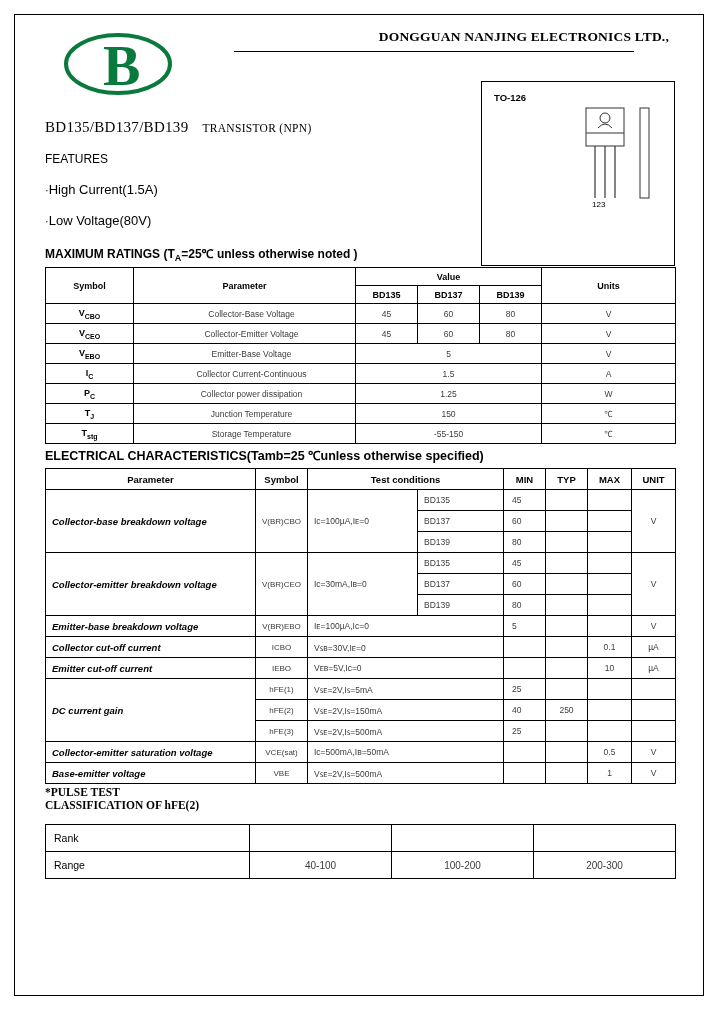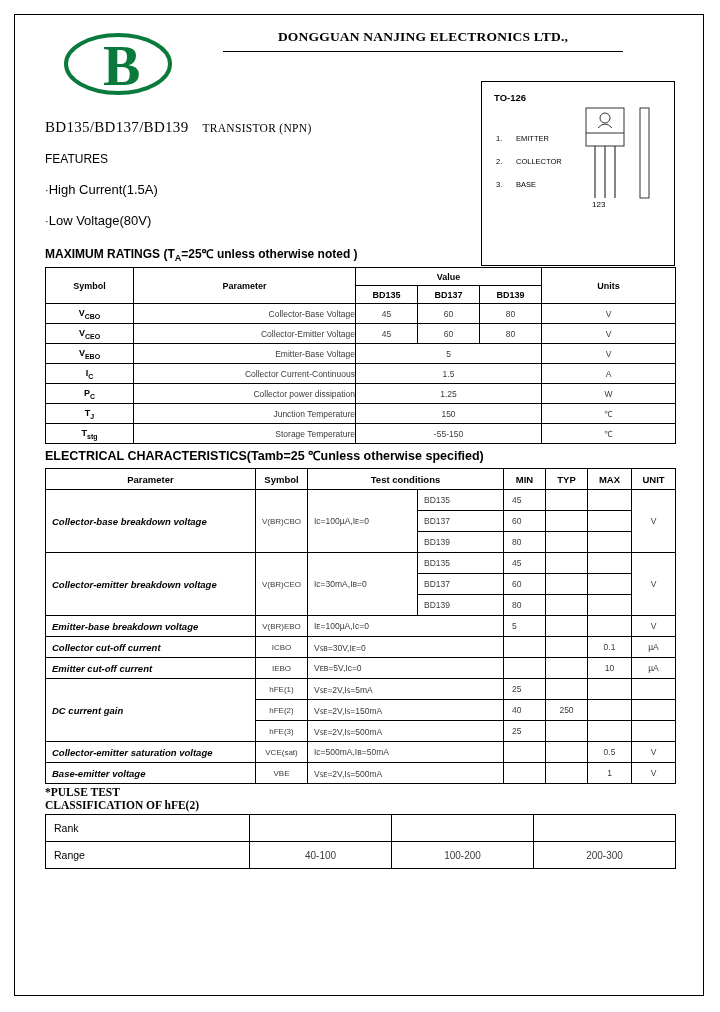--- a/index.html
+++ b/index.html
@@ -38,24 +38,24 @@
   .logo {
     position: absolute;
     left: 18px;
     top: 4px;
     width: 110px;
     height: 62px;
   }
   .logo svg { display: block; }
   .hdr-text {
     position: absolute;
-    left: 143px;
+    left: 154px;
     top: 0px;
     width: 470px;
-    text-align: center;
+    text-align: right;
   }
   .company {
     font-family: "Liberation Serif", serif;
     font-weight: bold;
     font-size: 13.5px;
     letter-spacing: .2px;
   }
   .title {
     font-family: "Liberation Serif", serif;
     font-weight: bold;
@@ -170,21 +170,21 @@
     font-weight: bold;
     color: #000;
     height: 17px;
   }
   .mr td.sym {
     font-weight: bold;
     font-size: 9px;
     color: #000;
   }
   .mr td.param {
-    text-align: right;
+    text-align: center;
     padding-left: 14px;
   }
   sub { font-size: 7px; }
 
   
   .ec td, .ec th {
     height: 20px;
     font-size: 8.5px;
   }
   .ec th {
@@ -218,21 +218,21 @@
     font-family: "Liberation Serif", serif;
     font-size: 11.5px;
     font-weight: bold;
     margin-top: 2px;
   }
   .classif {
     font-family: "Liberation Serif", serif;
     font-size: 11.5px;
     font-weight: bold;
     margin-top: 1px;
-    margin-bottom: 3px;
+    margin-bottom: 13px;
   }
   .rank td {
     height: 26px;
     font-size: 10px;
   }
   .rank td.lbl {
     text-align: left;
     padding-left: 8px;
     font-weight: normal;
     font-size: 10.5px;
@@ -261,31 +261,20 @@
     <div class="partblock">
       <div class="partno">
         <span>BD135/BD137/BD139</span><span class="npn">TRANSISTOR (NPN)</span>
       </div>
       <div class="feat-head">FEATURES</div>
       <div class="feat"><span class="dot">·</span><span>High Current(1.5A)</span></div>
       <div class="feat"><span class="dot">·</span><span>Low Voltage(80V)</span></div>
 
       <div class="pkgbox">
         <div class="pkg-title">TO-126</div>
-        <div class="pinlist">
-          <div class="pinrow">
-            <span class="num">1.</span><span>EMITTER</span>
-          </div>
-          <div class="pinrow">
-            <span class="num">2.</span><span>COLLECTOR</span>
-          </div>
-          <div class="pinrow">
-            <span class="num">3.</span><span>BASE</span>
-          </div>
-        </div>
         <div class="pkg-art">
           <svg width="86" height="130" viewBox="0 0 86 130">
 
             <rect x="4" y="6" width="38" height="38" fill="none" stroke="#333" stroke-width="1"></rect>
             <circle cx="23" cy="16" r="5" fill="none" stroke="#333" stroke-width="1"></circle>
             <path d="M16 26 q7 -8 14 0" fill="none" stroke="#333" stroke-width="1"></path>
             <line x1="4" y1="31" x2="42" y2="31" stroke="#333" stroke-width="1"></line>
 
             <line x1="13" y1="44" x2="13" y2="96" stroke="#333" stroke-width="1.2"></line>
             <line x1="23" y1="44" x2="23" y2="96" stroke="#333" stroke-width="1.2"></line>

